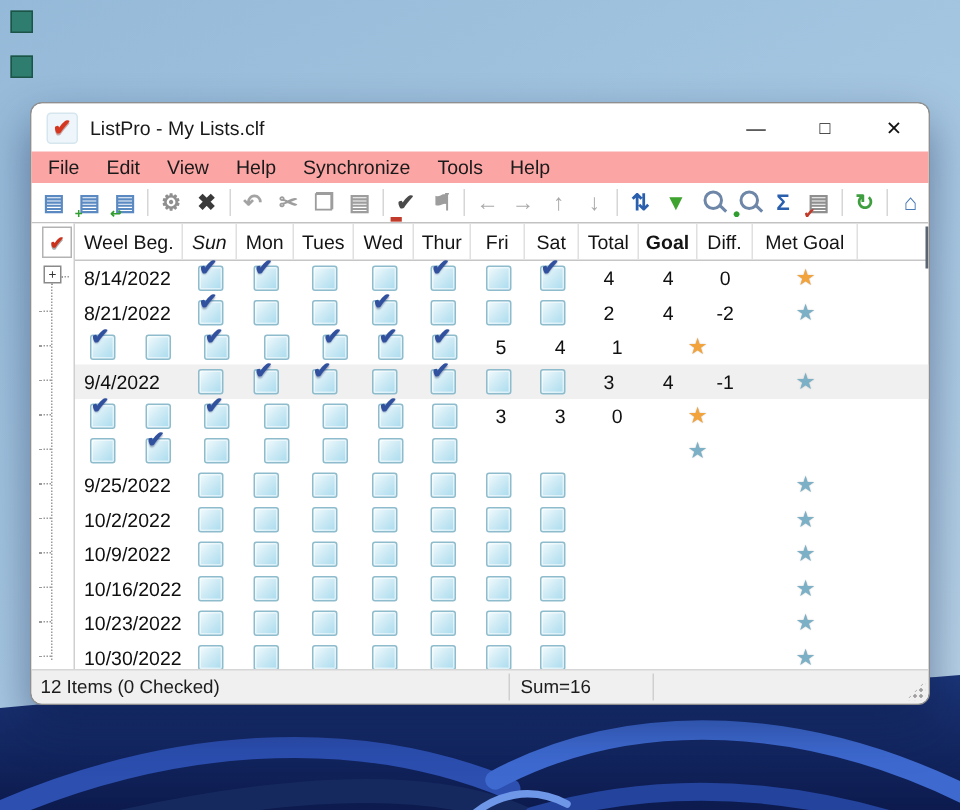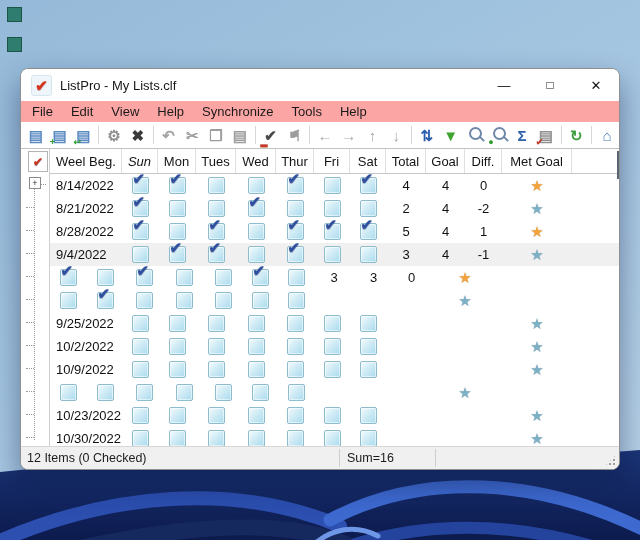--- a/index.html
+++ b/index.html
@@ -238,21 +238,21 @@
       <div class="hrow">
           <div class="hcell first" style="width: 72px;">Weel Beg.</div>
           <div class="hcell" style="width: 36px; font-style: italic;">Sun</div>
           <div class="hcell" style="width: 38px;">Mon</div>
           <div class="hcell" style="width: 40px;">Tues</div>
           <div class="hcell" style="width: 40px;">Wed</div>
           <div class="hcell" style="width: 38px;">Thur</div>
           <div class="hcell" style="width: 36px;">Fri</div>
           <div class="hcell" style="width: 36px;">Sat</div>
           <div class="hcell" style="width: 40px;">Total</div>
-          <div class="hcell" style="width: 39px;">Goal</div>
+          <div class="hcell" style="width: 39px; font-weight: bold;">Goal</div>
           <div class="hcell" style="width: 37px;">Diff.</div>
           <div class="hcell" style="width: 70px;">Met Goal</div>
           <div class="hcell fill"></div>
         </div>
     <div class="trow">
           <div class="cell c-date" style="width: 72px;">8/14/2022</div>
           <div class="cell" style="width: 36px;">
             <div class="cb">
               <div class="chk" style="color: rgb(49, 81, 158);">✔</div>
             </div>
@@ -318,21 +318,20 @@
           </div>
           <div class="cell c-num" style="width: 40px;">2</div>
           <div class="cell c-num" style="width: 39px;">4</div>
           <div class="cell c-num" style="width: 37px;">-2</div>
           <div class="cell" style="width: 70px;">
             <div class="star" style="color: rgb(124, 176, 198);">★</div>
           </div>
           <div class="cell c-fill"></div>
         </div>
         <div class="trow">
-          <div class="cell c-date" style="width: 72px;">8/28/2022</div>
           <div class="cell" style="width: 36px;">
             <div class="cb">
               <div class="chk" style="color: rgb(49, 81, 158);">✔</div>
             </div>
           </div>
           <div class="cell" style="width: 38px;">
             <div class="cb"></div>
           </div>
           <div class="cell" style="width: 40px;">
             <div class="cb">
@@ -557,20 +556,21 @@
           </div>
           <div class="cell c-num" style="width: 40px;"></div>
           <div class="cell c-num" style="width: 39px;"></div>
           <div class="cell c-num" style="width: 37px;"></div>
           <div class="cell" style="width: 70px;">
             <div class="star" style="color: rgb(124, 176, 198);">★</div>
           </div>
           <div class="cell c-fill"></div>
         </div>
         <div class="trow">
+          <div class="cell c-date" style="width: 72px;">10/16/2022</div>
           <div class="cell" style="width: 36px;">
             <div class="cb"></div>
           </div>
           <div class="cell" style="width: 38px;">
             <div class="cb"></div>
           </div>
           <div class="cell" style="width: 40px;">
             <div class="cb"></div>
           </div>
           <div class="cell" style="width: 40px;">

